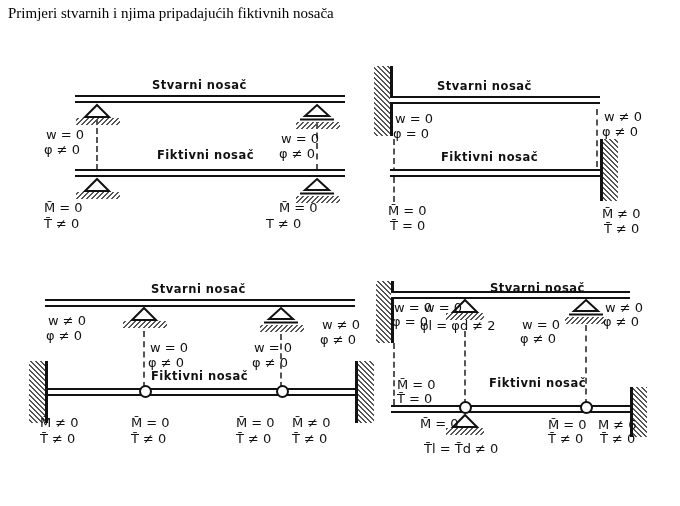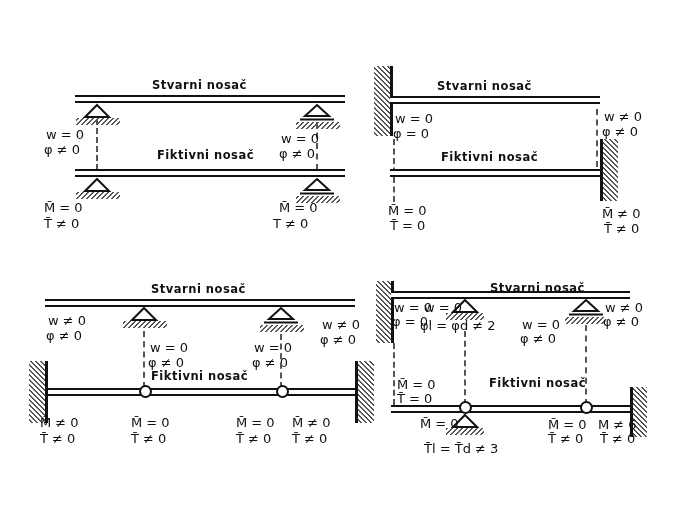--- a/index.html
+++ b/index.html
@@ -16,20 +16,21 @@
   .wl{border-left:3px solid #111}
   .hatch{position:absolute;height:7px;background:repeating-linear-gradient(-45deg,#fff 0,#fff 2px,#555 2px,#555 3.5px)}
   .hinge{position:absolute;width:9px;height:9px;background:#fff;border:2px solid #111;border-radius:50%}
   .sup{position:absolute;overflow:visible}
 </style>
 </head>
 <body>
 
 <div class="page">
 
+  <div class="title">Primjeri stvarnih i njima pripadajućih fiktivnih nosača</div>
 
   <div class="grp">
     <span class="dlabel" style="left:152px;top:78px">Stvarni nosač</span>
     <div class="beam" style="left:75px;top:95px;width:270px"></div>
 
     <svg class="sup" style="left:82px;top:104px" width="30" height="14">
       <path d="M15 1 L27 13 L3 13 Z" fill="#fff" stroke="#111" stroke-width="2"></path>
       </svg>
     <div class="hatch" style="left:76px;top:118px;width:44px"></div>
 
@@ -57,21 +58,21 @@
 
     <svg class="sup" style="left:298px;top:178px" width="38" height="17">
       <path d="M19 1 L31 12 L7 12 Z" fill="#fff" stroke="#111" stroke-width="2"></path>
       <line x1="2" y1="15.5" x2="36" y2="15.5" stroke="#111" stroke-width="2"></line>
       </svg>
     <div class="hatch" style="left:296px;top:196px;width:44px"></div>
 
     <span class="ann" style="left:44px;top:200px">M̄ = 0</span>
     <span class="ann" style="left:44px;top:216px">T̄ ≠ 0</span>
     <span class="ann" style="left:279px;top:200px">M̄ = 0</span>
-    <span class="ann" style="left:273px;top:216px">T ≠ 0</span>
+    <span class="ann" style="left:266px;top:216px">T ≠ 0</span>
   </div>
 
   <div class="grp">
     <div class="wall wr" style="left:374px;top:66px;width:16px;height:70px"></div>
     <span class="dlabel" style="left:437px;top:79px">Stvarni nosač</span>
     <div class="beam" style="left:390px;top:96px;width:210px"></div>
 
     <span class="ann" style="left:395px;top:111px">w = 0</span>
     <span class="ann" style="left:393px;top:126px">φ = 0</span>
     <span class="ann" style="left:604px;top:109px">w ≠ 0</span>
@@ -168,21 +169,21 @@
     <span class="ann" style="left:397px;top:391px">T̄ = 0</span>
 
     <div class="beam" style="left:391px;top:405px;width:239px"></div>
 
     <div class="hinge" style="left:459px;top:401px"></div>
     <svg class="sup" style="left:450px;top:414px" width="30" height="14">
       <path d="M15 1 L27 13 L3 13 Z" fill="#fff" stroke="#111" stroke-width="2"></path>
       </svg>
     <div class="hatch" style="left:446px;top:428px;width:38px"></div>
     <span class="ann" style="left:420px;top:416px">M̄ = 0</span>
-    <span class="ann" style="left:424px;top:441px">T̄l = T̄d ≠ 3</span>
+    <span class="ann" style="left:424px;top:441px">T̄l = T̄d ≠ 0</span>
 
     <div class="hinge" style="left:580px;top:401px"></div>
     <span class="ann" style="left:548px;top:417px">M̄ = 0</span>
     <span class="ann" style="left:548px;top:431px">T̄ ≠ 0</span>
 
     <div class="wall wl" style="left:630px;top:387px;width:14px;height:50px"></div>
     <span class="ann" style="left:598px;top:417px">M ≠ 6</span>
     <span class="ann" style="left:600px;top:431px">T̄ ≠ 0</span>
   </div>
 

